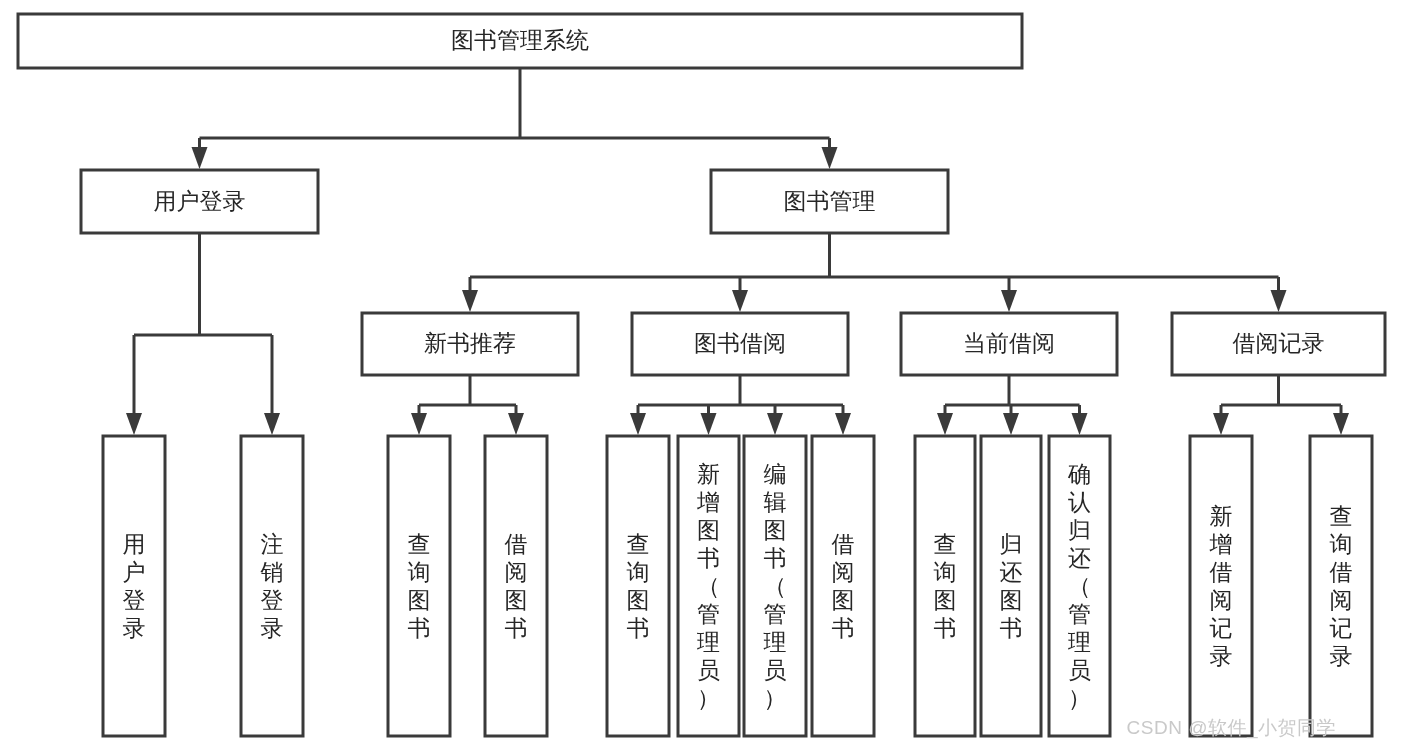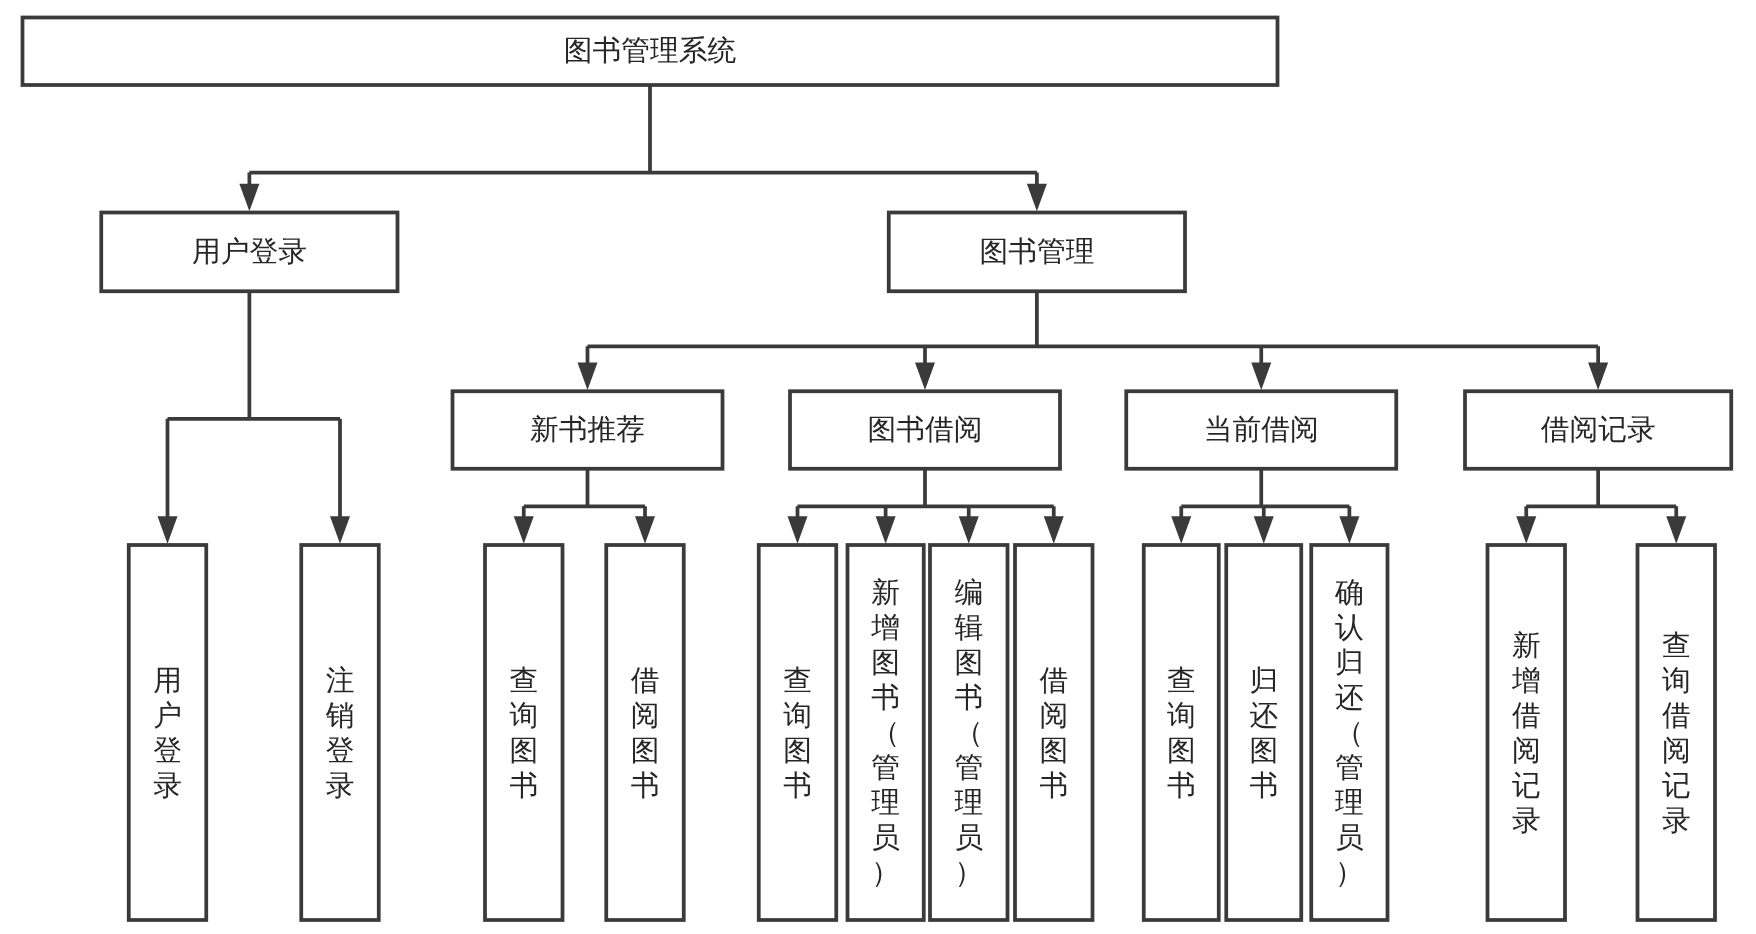--- a/index.html
+++ b/index.html
@@ -202,13 +202,14 @@
         <g>
           <rect x="1190" y="436" width="62" height="300" class="node-box"></rect>
           <text class="node-label-v" x="1221"><tspan x="1221" y="523.84">新</tspan><tspan x="1221" y="551.84">增</tspan><tspan x="1221" y="579.84">借</tspan><tspan x="1221" y="607.84">阅</tspan><tspan x="1221" y="635.84">记</tspan><tspan x="1221" y="663.84">录</tspan></text>
         </g>
         <g>
           <rect x="1310" y="436" width="62" height="300" class="node-box"></rect>
           <text class="node-label-v" x="1341"><tspan x="1341" y="523.84">查</tspan><tspan x="1341" y="551.84">询</tspan><tspan x="1341" y="579.84">借</tspan><tspan x="1341" y="607.84">阅</tspan><tspan x="1341" y="635.84">记</tspan><tspan x="1341" y="663.84">录</tspan></text>
         </g>
       </g>
   </svg>
+  <div class="watermark-text">CSDN @软件_小贺同学</div>
 </div>
 
 </body></html>

